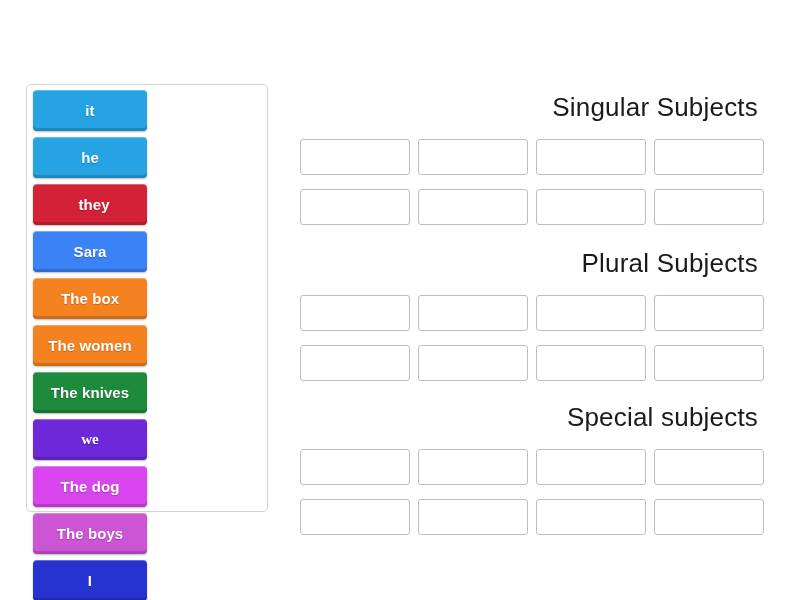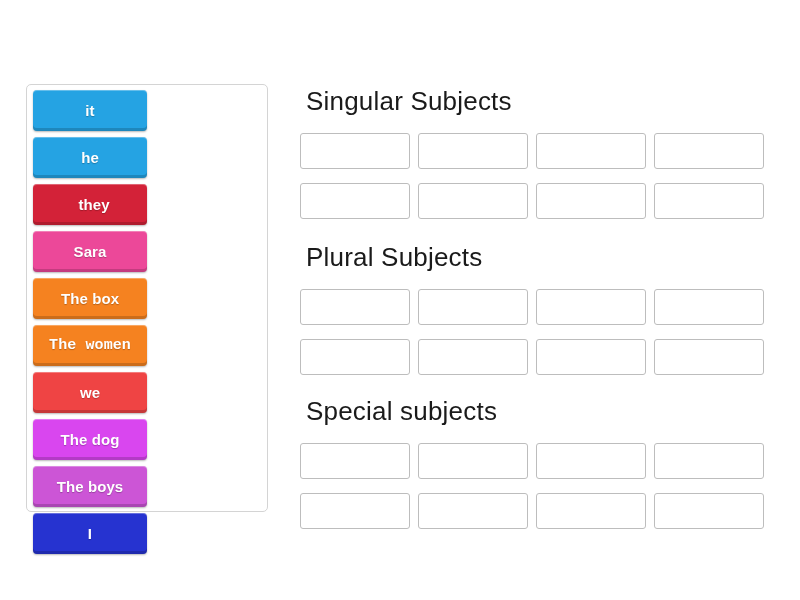--- a/index.html
+++ b/index.html
@@ -70,25 +70,25 @@
   .group {
     position: absolute;
     left: 300px;
     width: 470px;
   }
   #group-0 { top: 78px; }
   #group-1 { top: 234px; }
   #group-2 { top: 388px; }
 
   .group-title {
-    margin: 6px;
+    margin: 12px;
     font-size: 26px;
     font-weight: normal;
     color: #1a1a1a;
-    text-align: left;
+    text-align: right;
     line-height: 34px;
     letter-spacing: 0.2px;
     white-space: nowrap;
   }
 
   .dropzones {
     margin-top: 15px;
     display: flex;
     flex-wrap: wrap;
   }
@@ -107,24 +107,25 @@
 </head>
 <body>
 
 <div id="activity">
 
   <div id="tile-bank">
     <div class="tile-grid">
         <div class="tile" style="background: rgb(37, 163, 227);">it</div>
         <div class="tile" style="background: rgb(37, 163, 227);">he</div>
         <div class="tile" style="background: rgb(211, 34, 56); padding-left: 8px;">they</div>
-        <div class="tile" style="background: #ec4899;">Sara</div>
+        <div class="tile" style="background: #3b82f6;">Sara</div>
         <div class="tile" style="background: rgb(245, 130, 32);">The box</div>
-        <div class="tile" style="background: rgb(245, 130, 32); font-family: Liberation Mono, monospace;">The women</div>
-        <div class="tile" style="background: #ef4444;">we</div>
+        <div class="tile" style="background: rgb(245, 130, 32);">The women</div>
+        <div class="tile" style="background: rgb(30, 138, 60);">The knives</div>
+        <div class="tile" style="background: #6d28d9; font-family: Liberation Serif, serif;">we</div>
         <div class="tile" style="background: #d946ef;">The dog</div>
         <div class="tile" style="background: rgb(204, 85, 214);">The boys</div>
         <div class="tile" style="background: rgb(38, 51, 208);">I</div>
       </div>
   </div>
 
   <div class="group" id="group-0">
     <h2 class="group-title">Singular Subjects</h2>
     <div class="dropzones">
         <div class="dropzone"></div>

